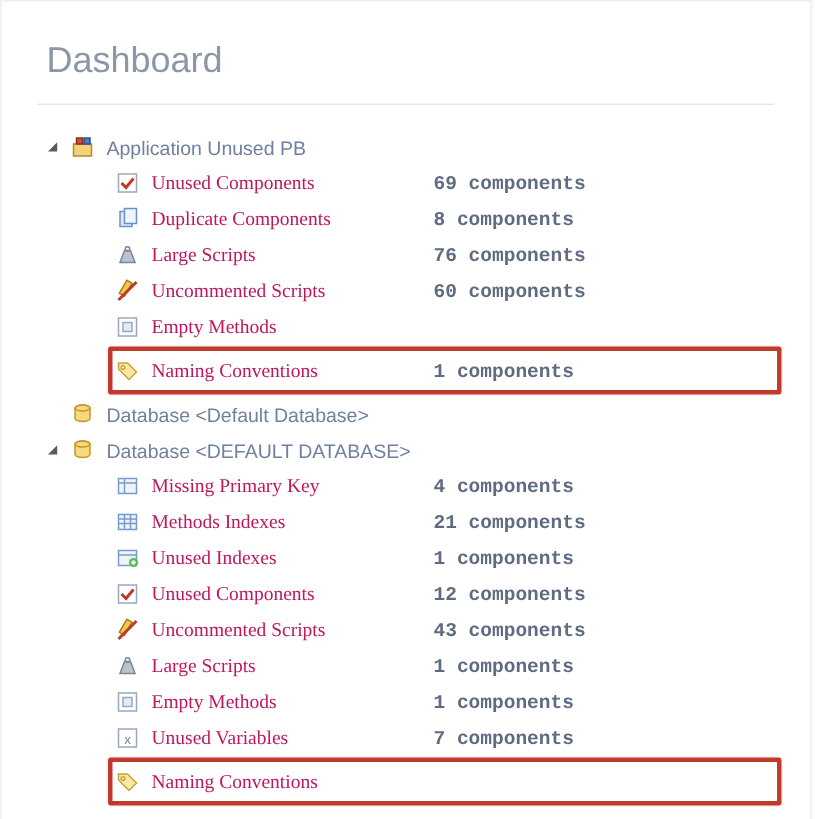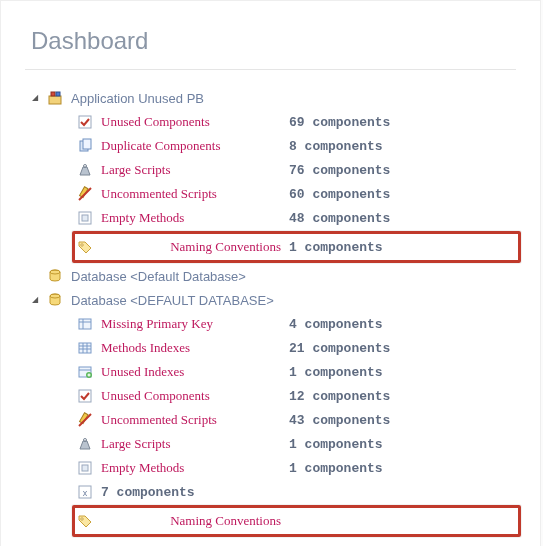--- a/index.html
+++ b/index.html
@@ -81,21 +81,20 @@
     font-weight: 700;
     white-space: nowrap;
     font-family: Liberation Mono, monospace;
   }
   .highlight {
     border: 3px solid #c0392b;
     border-radius: 2px;
     padding: 1px 2px;
     margin: 1px -5px;
     box-shadow: 0 0 0 1px rgba(0,0,0,0.05);
-    text-align: right;
   }
   svg { display: block; }
 </style>
 </head>
 <body>
 
 <svg width="0" height="0" style="position:absolute">
   <defs>
     <g id="i-app">
       <rect x="2" y="6" width="12" height="8" fill="#f2d27a" stroke="#b58b2a"></rect>
@@ -207,21 +206,20 @@
           <span class="row-label">Uncommented Scripts</span>
           <span class="row-value">60 components</span>
         </div>
         <div class="row">
           <span class="icon">
             <svg width="16" height="16" viewBox="0 0 16 16">
               <use href="#i-empty"></use>
             </svg>
           </span>
           <span class="row-label">Empty Methods</span>
-          <span class="row-value">48 components</span>
         </div>
         <div class="row highlight">
           <span class="icon">
             <svg width="16" height="16" viewBox="0 0 16 16">
               <use href="#i-tag"></use>
             </svg>
           </span>
           <span class="row-label">Naming Conventions</span>
           <span class="row-value">1 components</span>
         </div>
@@ -307,20 +305,21 @@
           </span>
           <span class="row-label">Empty Methods</span>
           <span class="row-value">1 components</span>
         </div>
         <div class="row">
           <span class="icon">
             <svg width="16" height="16" viewBox="0 0 16 16">
               <use href="#i-var"></use>
             </svg>
           </span>
+          <span class="row-label">Unused Variables</span>
           <span class="row-value">7 components</span>
         </div>
         <div class="row highlight">
           <span class="icon">
             <svg width="16" height="16" viewBox="0 0 16 16">
               <use href="#i-tag"></use>
             </svg>
           </span>
           <span class="row-label">Naming Conventions</span>
         </div>

